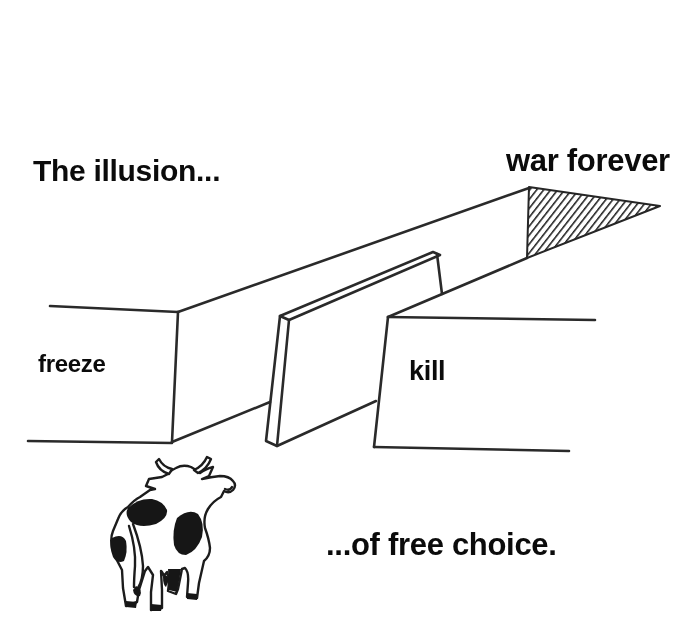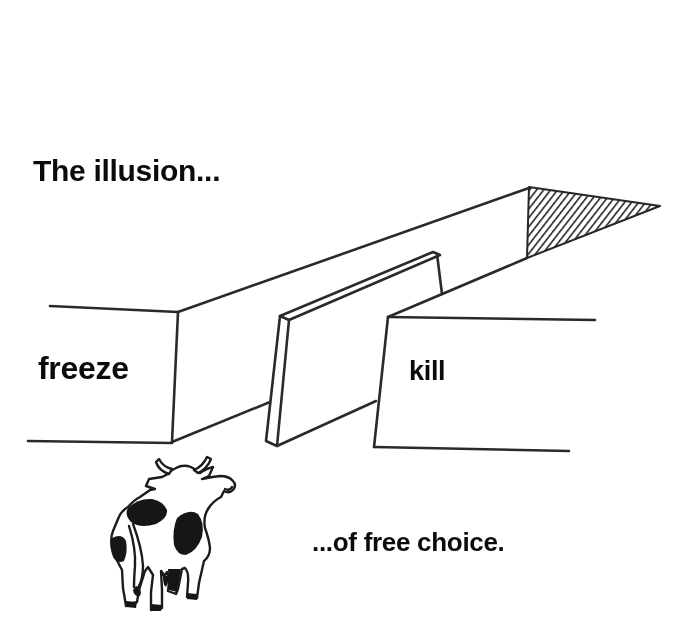--- a/index.html
+++ b/index.html
@@ -15,23 +15,23 @@
     position:absolute;
     font-family:"Liberation Sans",sans-serif;
     font-weight:bold;
     color:#0b0b0b;
     line-height:1;
     white-space:nowrap;
     letter-spacing:-0.3px;
   }
   .cap-intro{left:33px;top:148px;font-size:30px;margin-top:8px;}
   .cap-destination{left:506px;top:145px;font-size:31px;}
-  .cap-left-option{left:38px;top:352px;font-size:32px;}
+  .cap-left-option{left:38px;top:352px;font-size:24px;}
   .cap-right-option{left:409px;top:358px;font-size:27px;}
-  .cap-outro{left:312px;top:529px;font-size:26px;}
+  .cap-outro{left:326px;top:529px;font-size:31px;}
 </style>
 </head>
 <body>
 
 <div class="wrap">
 
   <svg width="696" height="622" viewBox="0 0 696 622">
     <defs>
       <pattern id="hatch" width="5.5" height="5.5" patternUnits="userSpaceOnUse" patternTransform="rotate(38)">
         <line x1="0" y1="0" x2="0" y2="5.5" stroke="#202020" stroke-width="3.1"></line>
@@ -89,17 +89,18 @@
         <path d="M163,577 Q167,573 169,580 L166,587 Q163,585 163,577 Z"></path>
         <path d="M187,593 L197,594 L197,600 L187,599 Z"></path>
         <path d="M151,604 L162,605 L161,611 L151,611 Z"></path>
         <path d="M126,601 L137,602 L136,608 L126,607 Z"></path>
         <path d="M136,586 Q143,589 140,596 Q134,597 133,590 Z"></path>
       </g>
     </g>
   </svg>
 
   <div class="cap cap-intro">The illusion...</div>
+  <div class="cap cap-destination">war forever</div>
   <div class="cap cap-left-option">freeze</div>
   <div class="cap cap-right-option">kill</div>
   <div class="cap cap-outro">...of free choice.</div>
 
 </div>
 
 </body></html>

